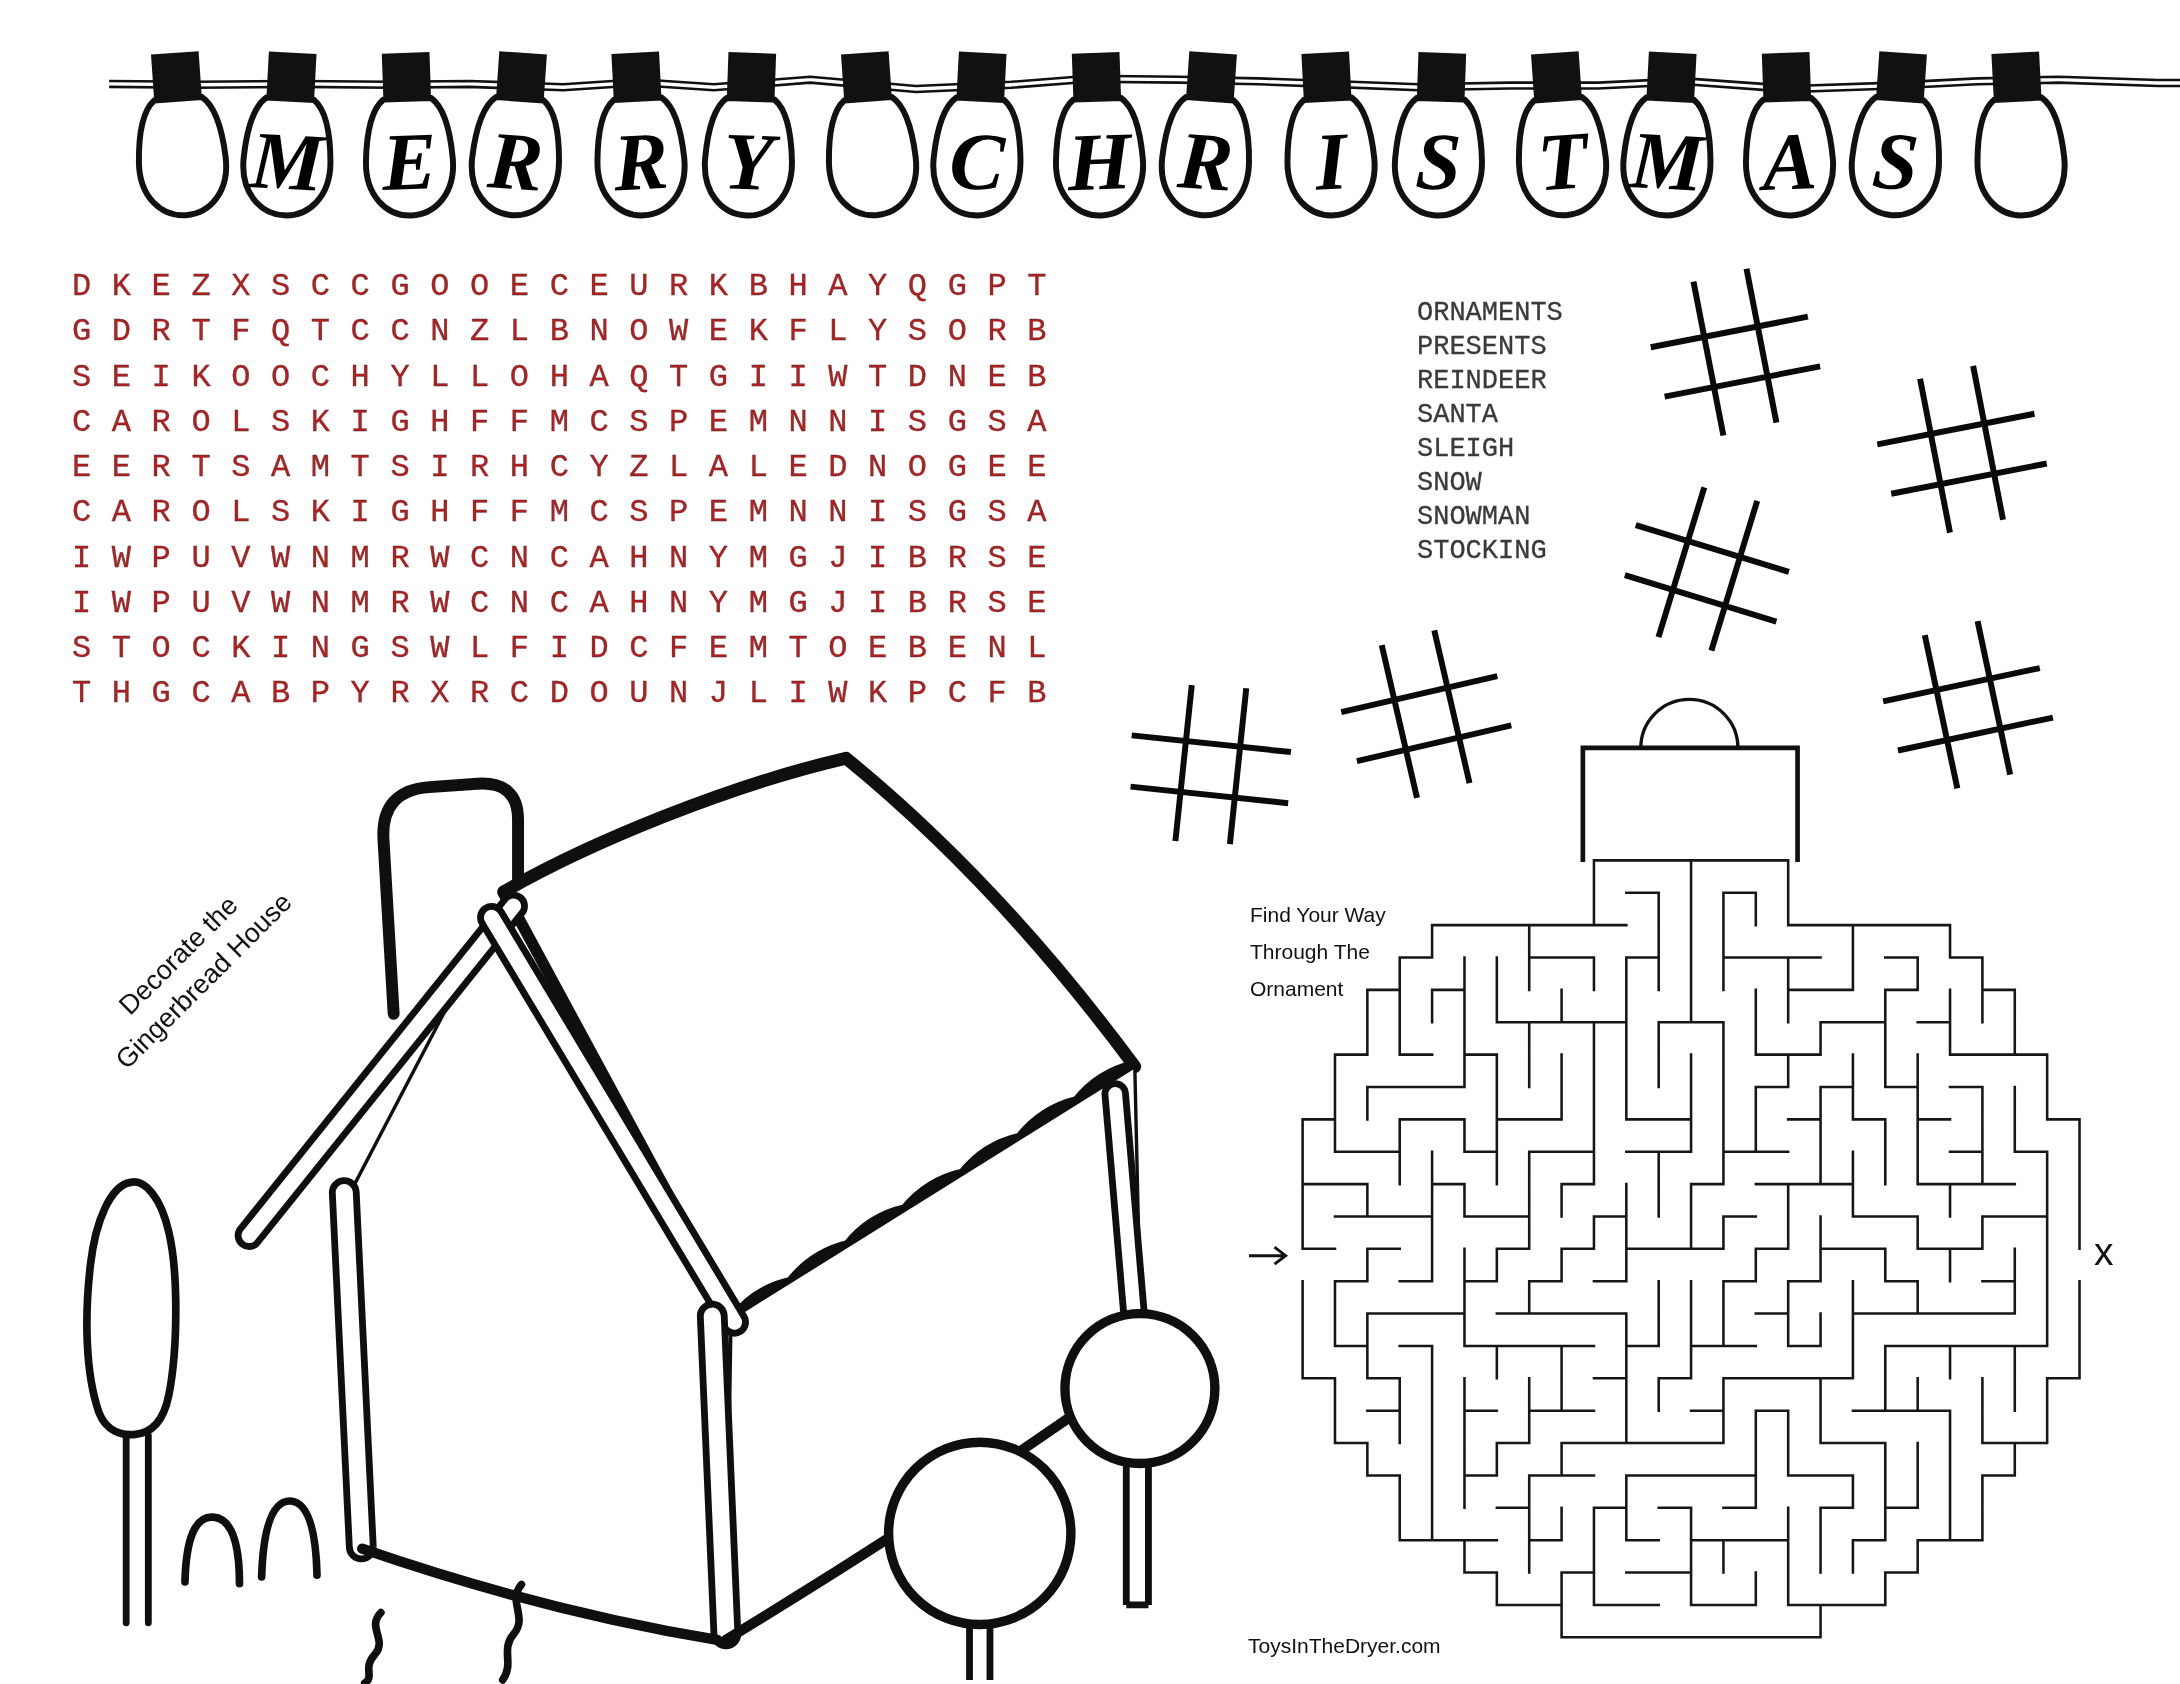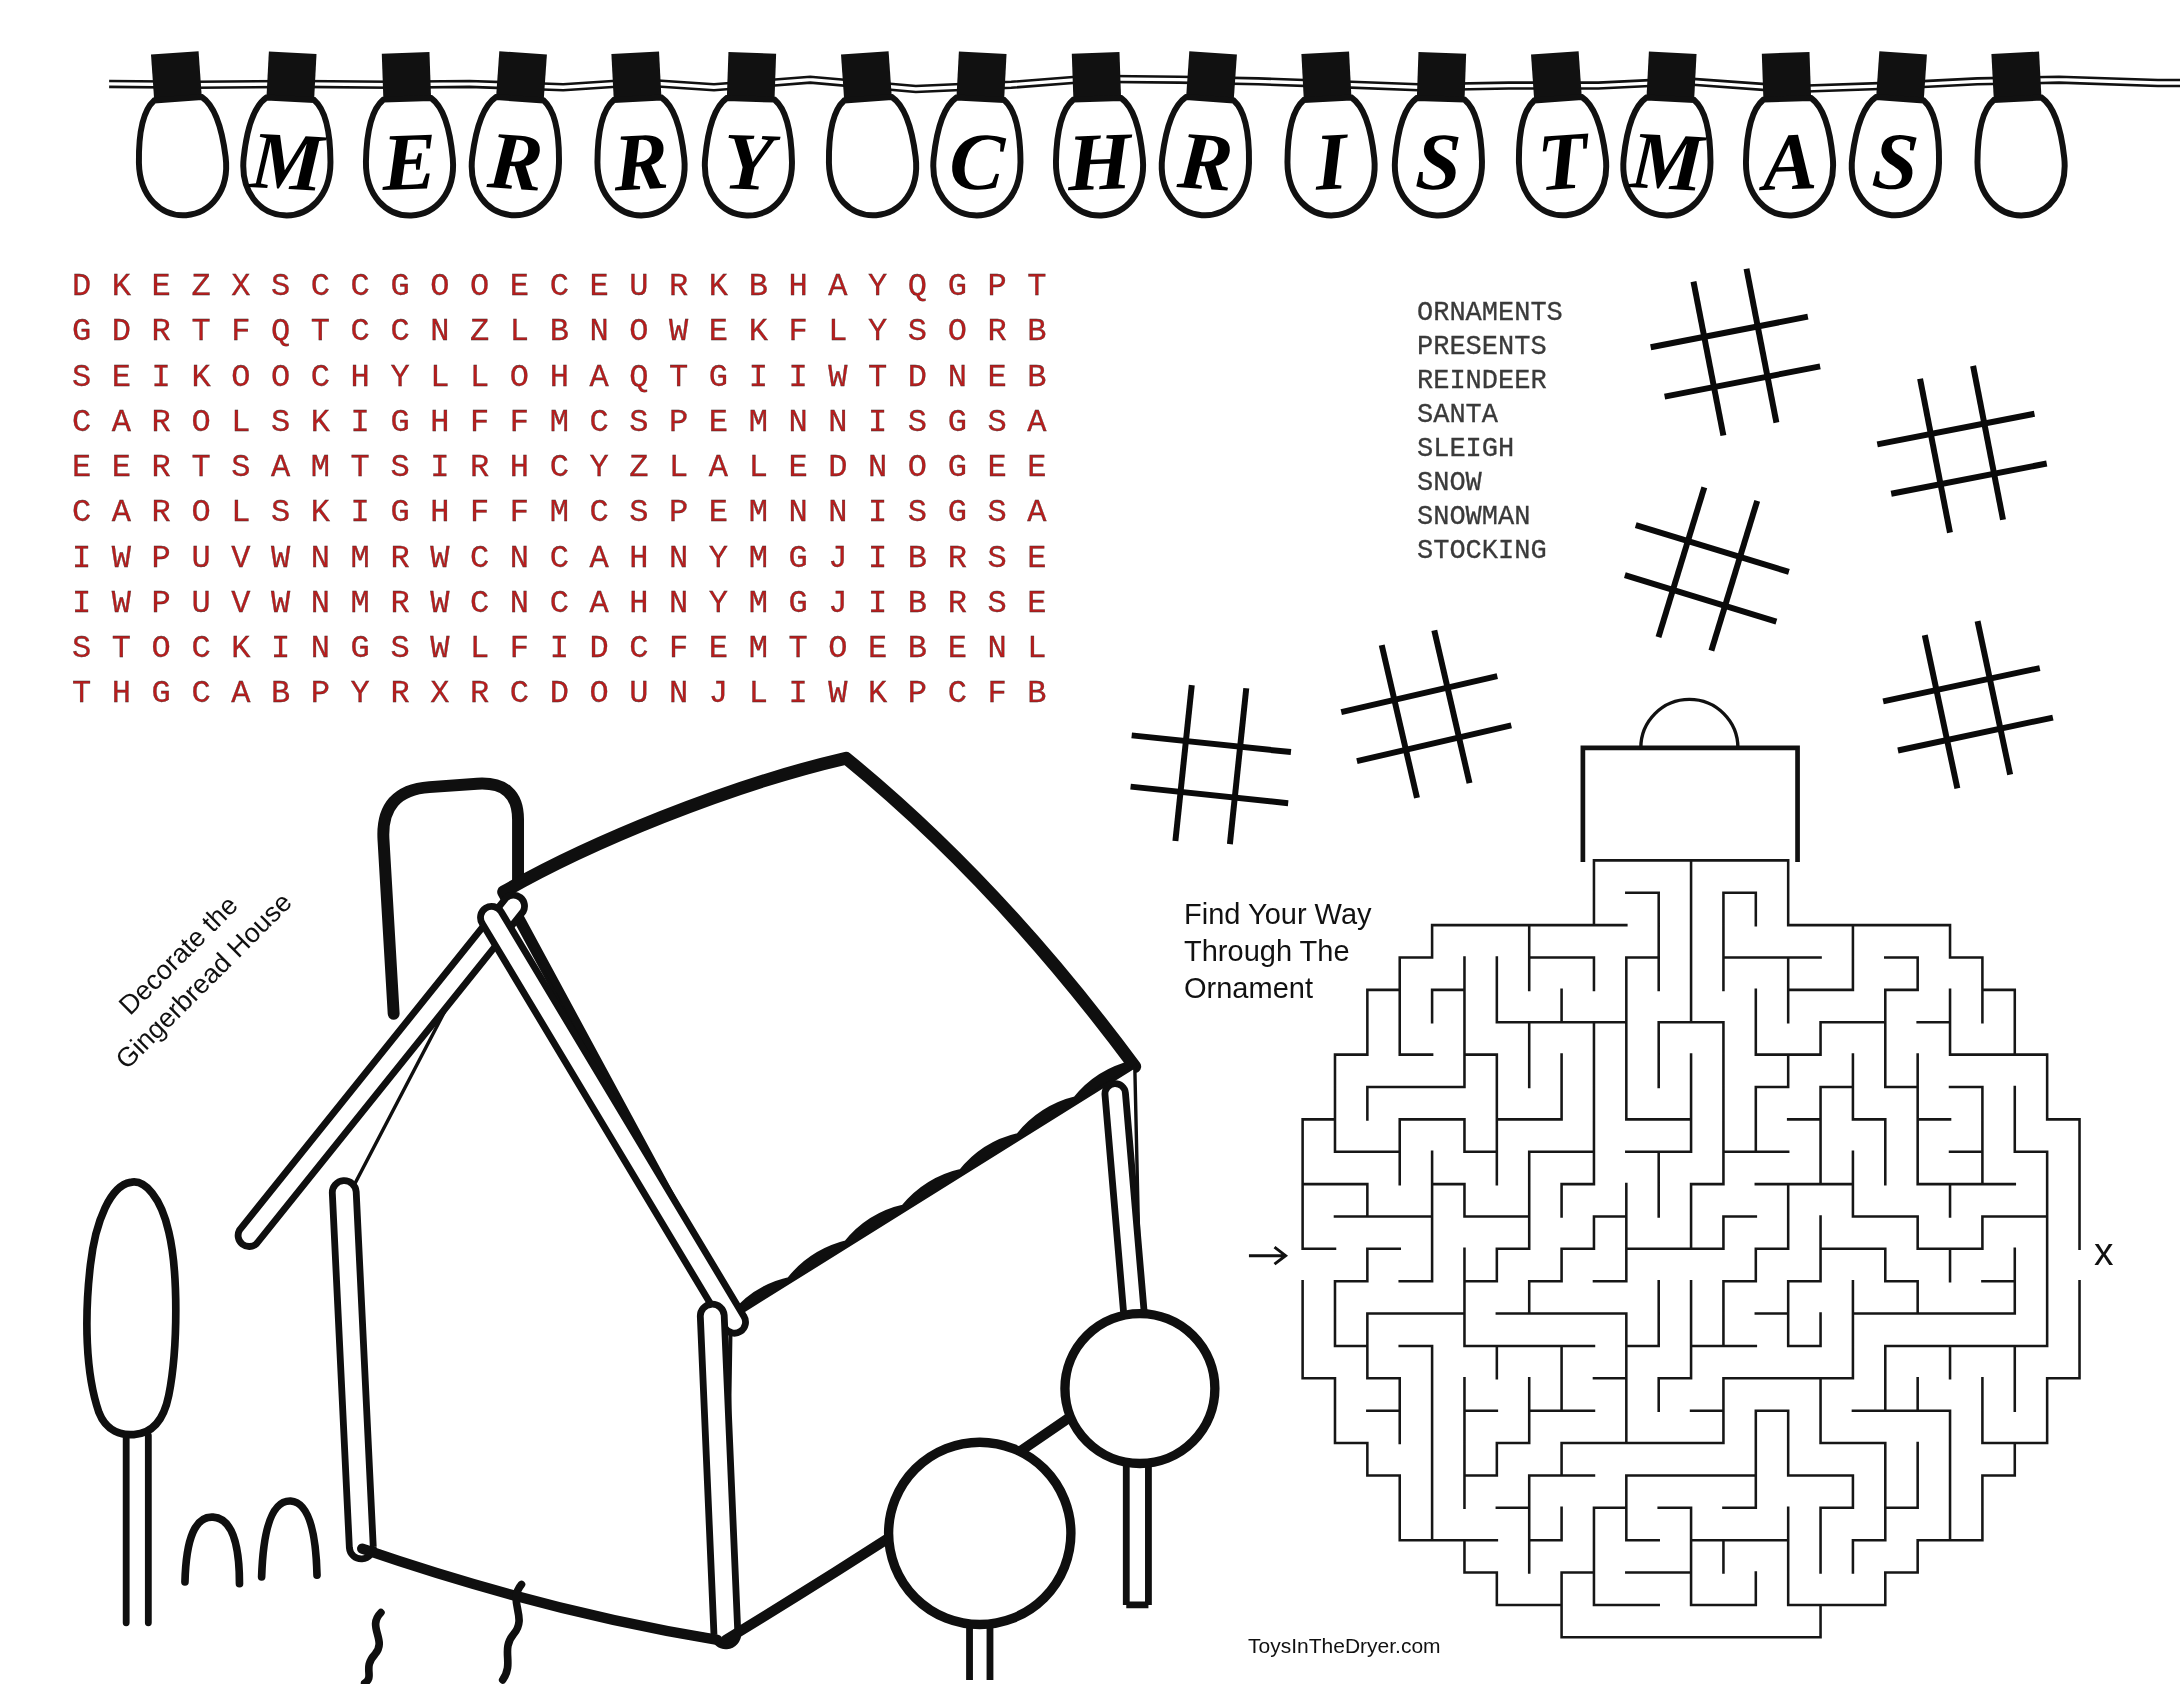--- a/index.html
+++ b/index.html
@@ -139,17 +139,17 @@
     <div class="wsrow" style="top:314px">GDRTFQTCCNZLBNOWEKFLYSORB</div>
     <div class="wsrow" style="top:360px">SEIKOOCHYLLOHAQTGIIWTDNEB</div>
     <div class="wsrow" style="top:405px">CAROLSKIGHFFMCSPEMNNISGSA</div>
     <div class="wsrow" style="top:450px">EERTSAMTSIRHCYZLALEDNOGEE</div>
     <div class="wsrow" style="top:495px">CAROLSKIGHFFMCSPEMNNISGSA</div>
     <div class="wsrow" style="top:541px">IWPUVWNMRWCNCAHNYMGJIBRSE</div>
     <div class="wsrow" style="top:586px">IWPUVWNMRWCNCAHNYMGJIBRSE</div>
     <div class="wsrow" style="top:631px">STOCKINGSWLFIDCFEMTOEBENL</div>
     <div class="wsrow" style="top:676px">THGCABPYRXRCDOUNJLIWKPCFB</div>
 <div class="wlist" style="left:1417px;top:296px">ORNAMENTS<br>PRESENTS<br>REINDEER<br>SANTA<br>SLEIGH<br>SNOW<br>SNOWMAN<br>STOCKING</div>
-<div class="lbl" style="left:1184px;top:896px;font-size:29px;line-height:37px">Find Your Way<br>Through The<br>Ornament</div>
+<div class="lbl" style="left:1250px;top:896px;font-size:21px;line-height:37px">Find Your Way<br>Through The<br>Ornament</div>
 <div class="lbl" style="left:2094px;top:1230px;font-size:39px">x</div>
 <div class="lbl" style="left:1248px;top:1634px;font-size:21px">ToysInTheDryer.com</div>
 <div class="lbl" style="left:63px;top:932px;width:256px;font-size:27px;line-height:36px;transform:rotate(-45deg);text-align:center;white-space:nowrap">Decorate the<br>Gingerbread House</div>
 </div>
 
 </body></html>

